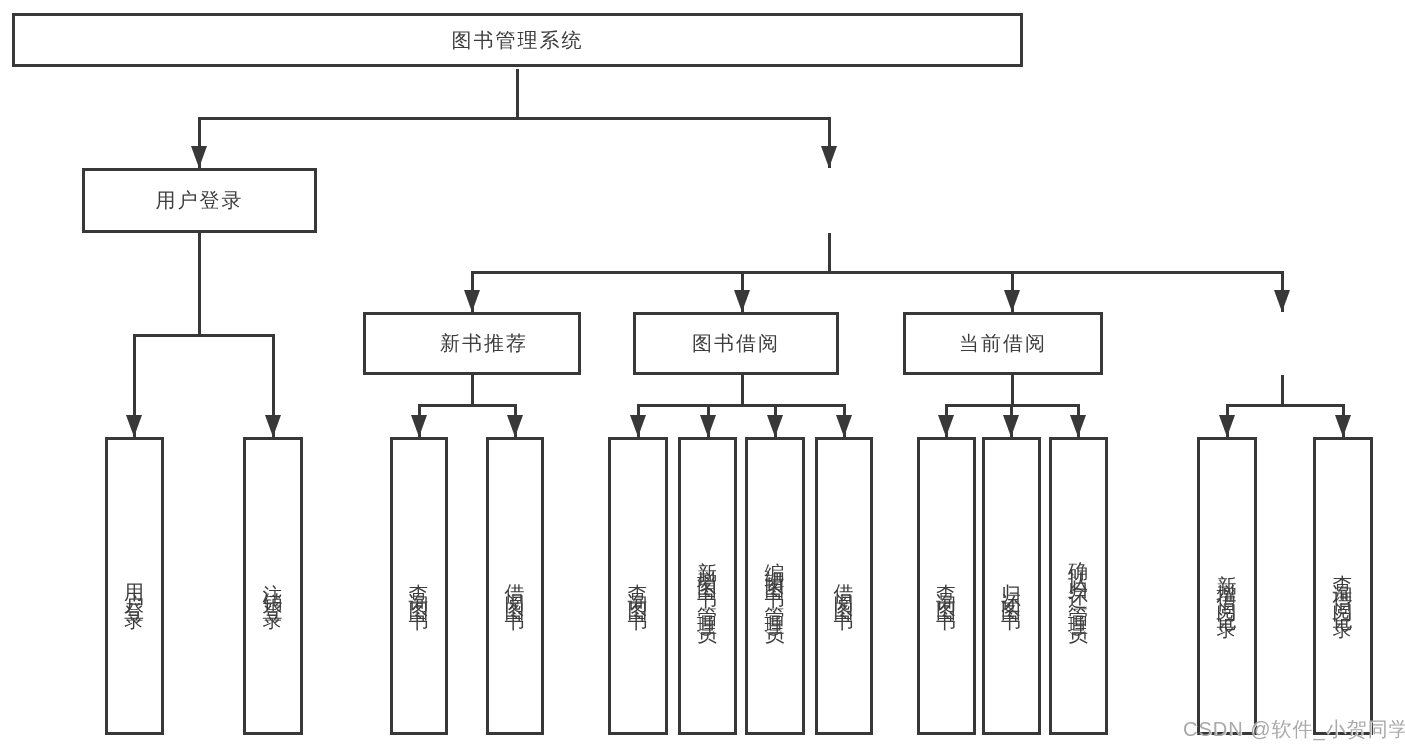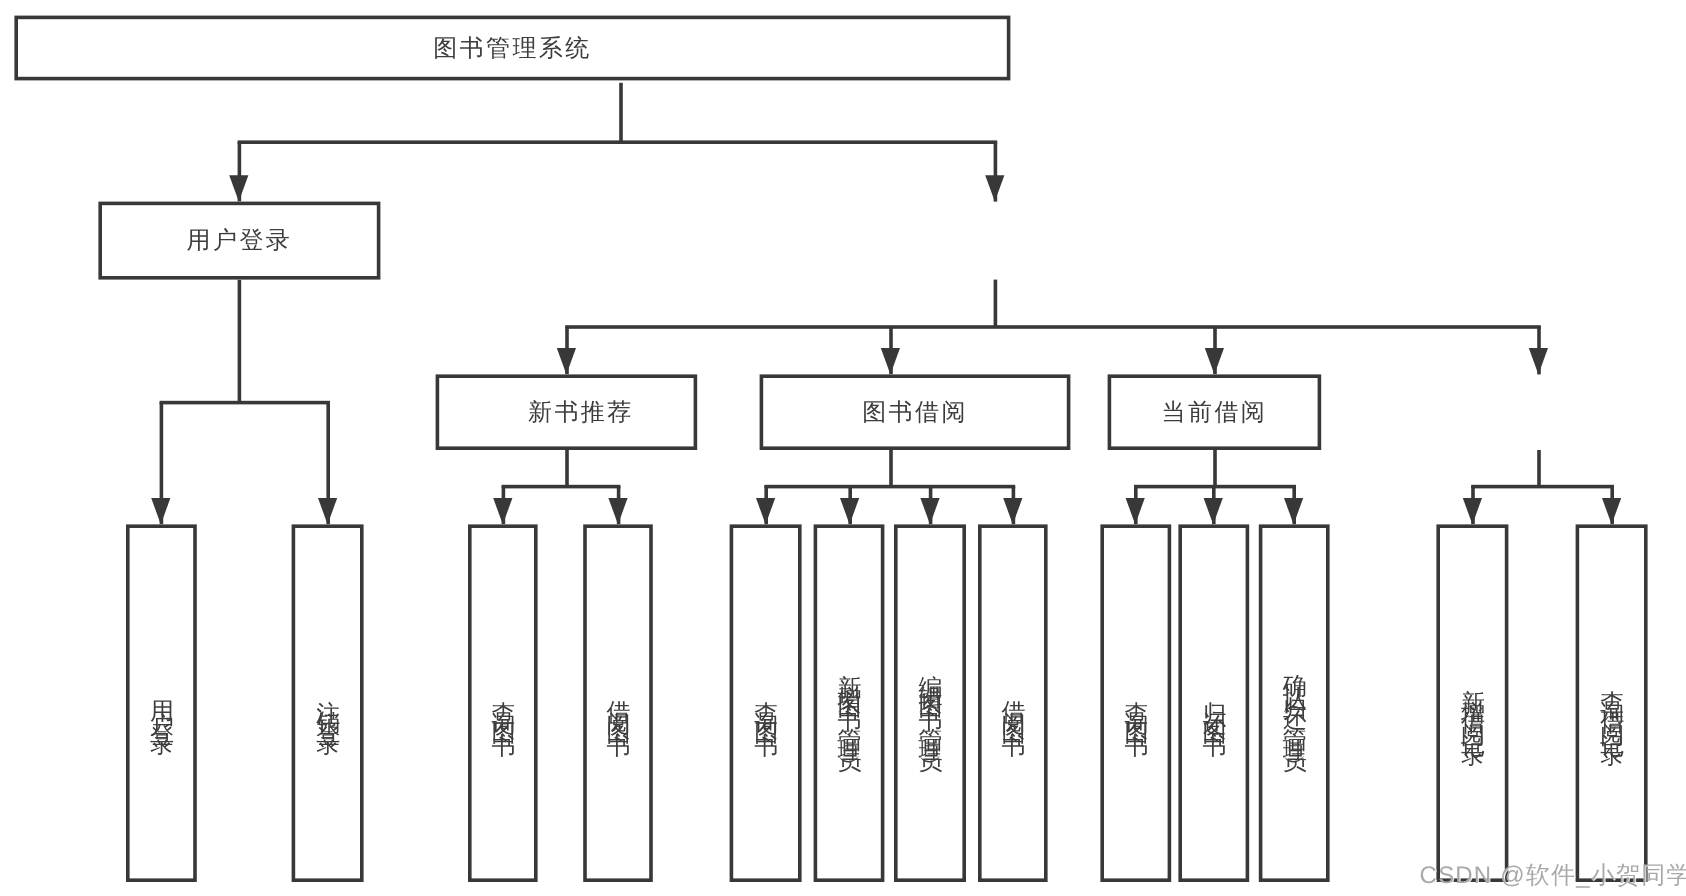--- a/index.html
+++ b/index.html
@@ -107,33 +107,33 @@
     <div class="arrow" style="left: 507px; top: 415px;"></div>
     <div class="arrow" style="left: 630px; top: 415px;"></div>
     <div class="arrow" style="left: 700px; top: 415px;"></div>
     <div class="arrow" style="left: 767px; top: 415px;"></div>
     <div class="arrow" style="left: 836px; top: 415px;"></div>
     <div class="arrow" style="left: 938px; top: 415px;"></div>
     <div class="arrow" style="left: 1003px; top: 415px;"></div>
     <div class="arrow" style="left: 1070px; top: 415px;"></div>
     <div class="arrow" style="left: 1219px; top: 415px;"></div>
     <div class="arrow" style="left: 1335px; top: 415px;"></div>
-    <div class="node h" style="left: 12px; top: 13px; width: 830px; height: 54px;">
+    <div class="node h" style="left: 12px; top: 13px; width: 1011px; height: 54px;">
       <span class="label">图书管理系统</span>
     </div>
     <div class="node h" style="left: 82px; top: 168px; width: 235px; height: 65px;">
       <span class="label">用户登录</span>
     </div>
     <div class="node h" style="left: 363px; top: 312px; width: 218px; height: 63px; padding-left: 24px;">
       <span class="label">新书推荐</span>
     </div>
-    <div class="node h" style="left: 633px; top: 312px; width: 259px; height: 63px;">
+    <div class="node h" style="left: 633px; top: 312px; width: 206px; height: 63px;">
       <span class="label">图书借阅</span>
     </div>
-    <div class="node h" style="left: 923px; top: 312px; width: 178px; height: 63px;">
+    <div class="node h" style="left: 903px; top: 312px; width: 200px; height: 63px;">
       <span class="label">当前借阅</span>
     </div>
     <div class="node v" style="left: 105px; top: 437px; width: 59px; height: 298px;">
       <span class="label">用户登录</span>
     </div>
     <div class="node v" style="left: 243px; top: 437px; width: 60px; height: 298px;">
       <span class="label">注销登录</span>
     </div>
     <div class="node v" style="left: 390px; top: 437px; width: 58px; height: 298px;">
       <span class="label">查询图书</span>

